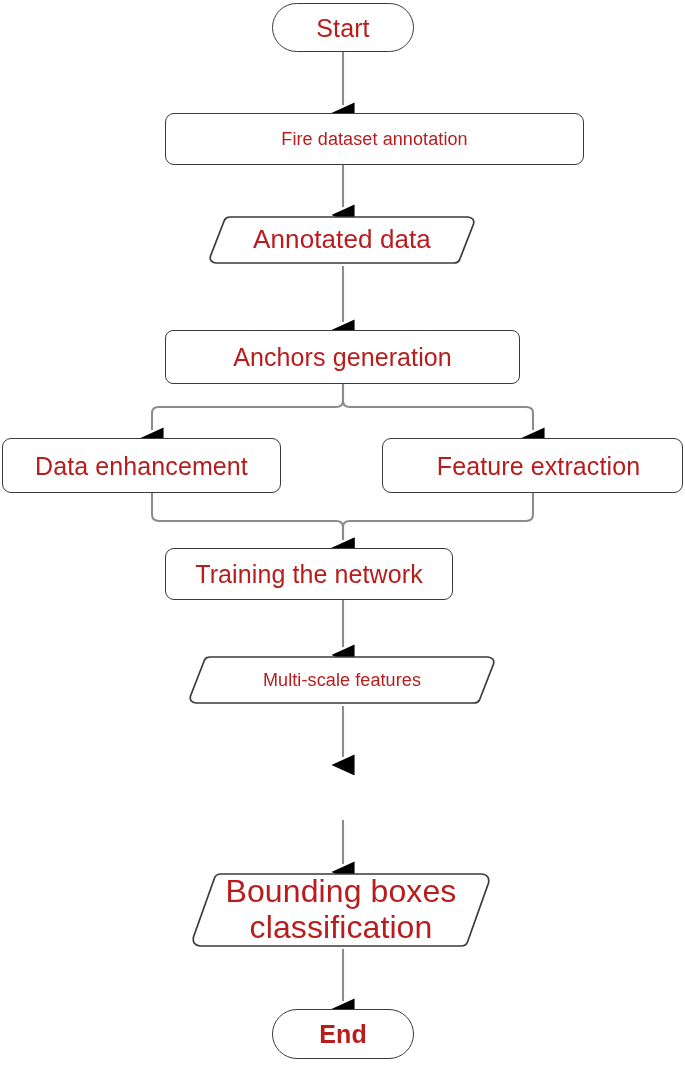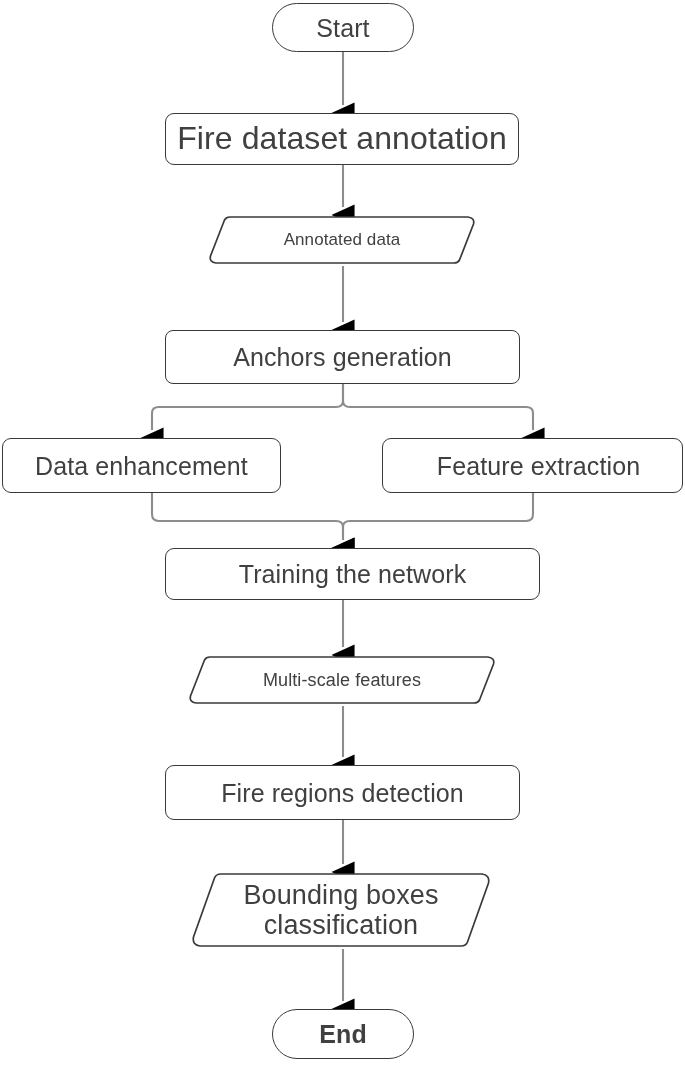--- a/index.html
+++ b/index.html
@@ -26,21 +26,21 @@
     height: 1066px;
     pointer-events: none;
   }
   .node {
     position: absolute;
     box-sizing: border-box;
     display: flex;
     align-items: center;
     justify-content: center;
     text-align: center;
-    color: #404040;
+    color: #b91c1c;
     background: #ffffff;
   }
   .node .label {
     display: block;
     line-height: 1.12;
     white-space: pre-line;
     letter-spacing: 0.1px;
   }
   
   .shape-process {
@@ -62,29 +62,29 @@
     left: 0;
     top: 0;
     width: 100%;
     height: 100%;
   }
   .shape-data .label {
     position: relative;
     z-index: 2;
   }
   .n-start      { left: 272px; top: 3px;    width: 142px; height: 49px;  font-size: 25px; }
-  .n-annotate   { left: 165px; top: 113px;  width: 354px; height: 52px;  font-size: 32px; }
-  .n-annodata   { left: 208px; top: 214px;  width: 268px; height: 52px;  font-size: 17px; text-align: right; }
+  .n-annotate   { left: 165px; top: 113px;  width: 419px; height: 52px;  font-size: 18px; }
+  .n-annodata   { left: 208px; top: 214px;  width: 268px; height: 52px;  font-size: 26px; text-align: right; }
   .n-anchors    { left: 165px; top: 330px;  width: 355px; height: 54px;  font-size: 25px; border-radius: 8px; }
   .n-dataenh    { left: 2px;   top: 438px;  width: 279px; height: 55px;  font-size: 25px; }
   .n-feature    { left: 382px; top: 438px;  width: 301px; height: 55px;  font-size: 25px; padding-left: 12px; }
-  .n-training   { left: 165px; top: 548px;  width: 375px; height: 52px;  font-size: 25px; }
+  .n-training   { left: 165px; top: 548px;  width: 288px; height: 52px;  font-size: 25px; }
   .n-multiscale { left: 188px; top: 654px;  width: 308px; height: 52px;  font-size: 18px; }
   .n-firedet    { left: 165px; top: 765px;  width: 355px; height: 55px;  font-size: 25px; }
-  .n-bbox       { left: 191px; top: 871px;  width: 300px; height: 78px;  font-size: 27px; }
+  .n-bbox       { left: 191px; top: 871px;  width: 300px; height: 78px;  font-size: 32px; }
   .n-end        { left: 272px; top: 1009px; width: 142px; height: 50px;  font-size: 25px; font-weight: bold; }
 </style>
 </head>
 <body>
 
 <div id="canvas">
 
   <svg id="edge-layer" viewBox="0 0 685 1066" xmlns="http://www.w3.org/2000/svg">
     <defs>
       <marker id="ah" markerWidth="10" markerHeight="11" refX="1.2" refY="5.5" orient="auto" markerUnits="strokeWidth">
@@ -149,23 +149,20 @@
     <span class="label">Training the network</span>
   </div>
 
   <div class="node shape-data n-multiscale">
     <svg viewBox="0 0 308 52" preserveAspectRatio="none">
       <path d="M22,3 Q18,3 16.5,6 L2.5,42 Q1,48 8,49 L286,49 Q290,49 291.5,46 L305.5,10 Q307,4 300,3 Z" fill="#ffffff" stroke="#3a3a3a" stroke-width="1.7"></path>
     </svg>
     <span class="label">Multi-scale features</span>
   </div>
 
-  <div class="node shape-process n-firedet">
-    <span class="label">Fire regions detection</span>
-  </div>
 
   <div class="node shape-data n-bbox">
     <svg viewBox="0 0 300 78" preserveAspectRatio="none">
       <path d="M30,3 Q25,3 23.5,7 L2.5,66 Q1,74 9,75 L270,75 Q275,75 276.5,71 L297.5,12 Q299,4 291,3 Z" fill="#ffffff" stroke="#3a3a3a" stroke-width="1.7"></path>
     </svg>
     <span class="label">Bounding boxes
 classification</span>
   </div>
 
   <div class="node shape-terminal n-end">

